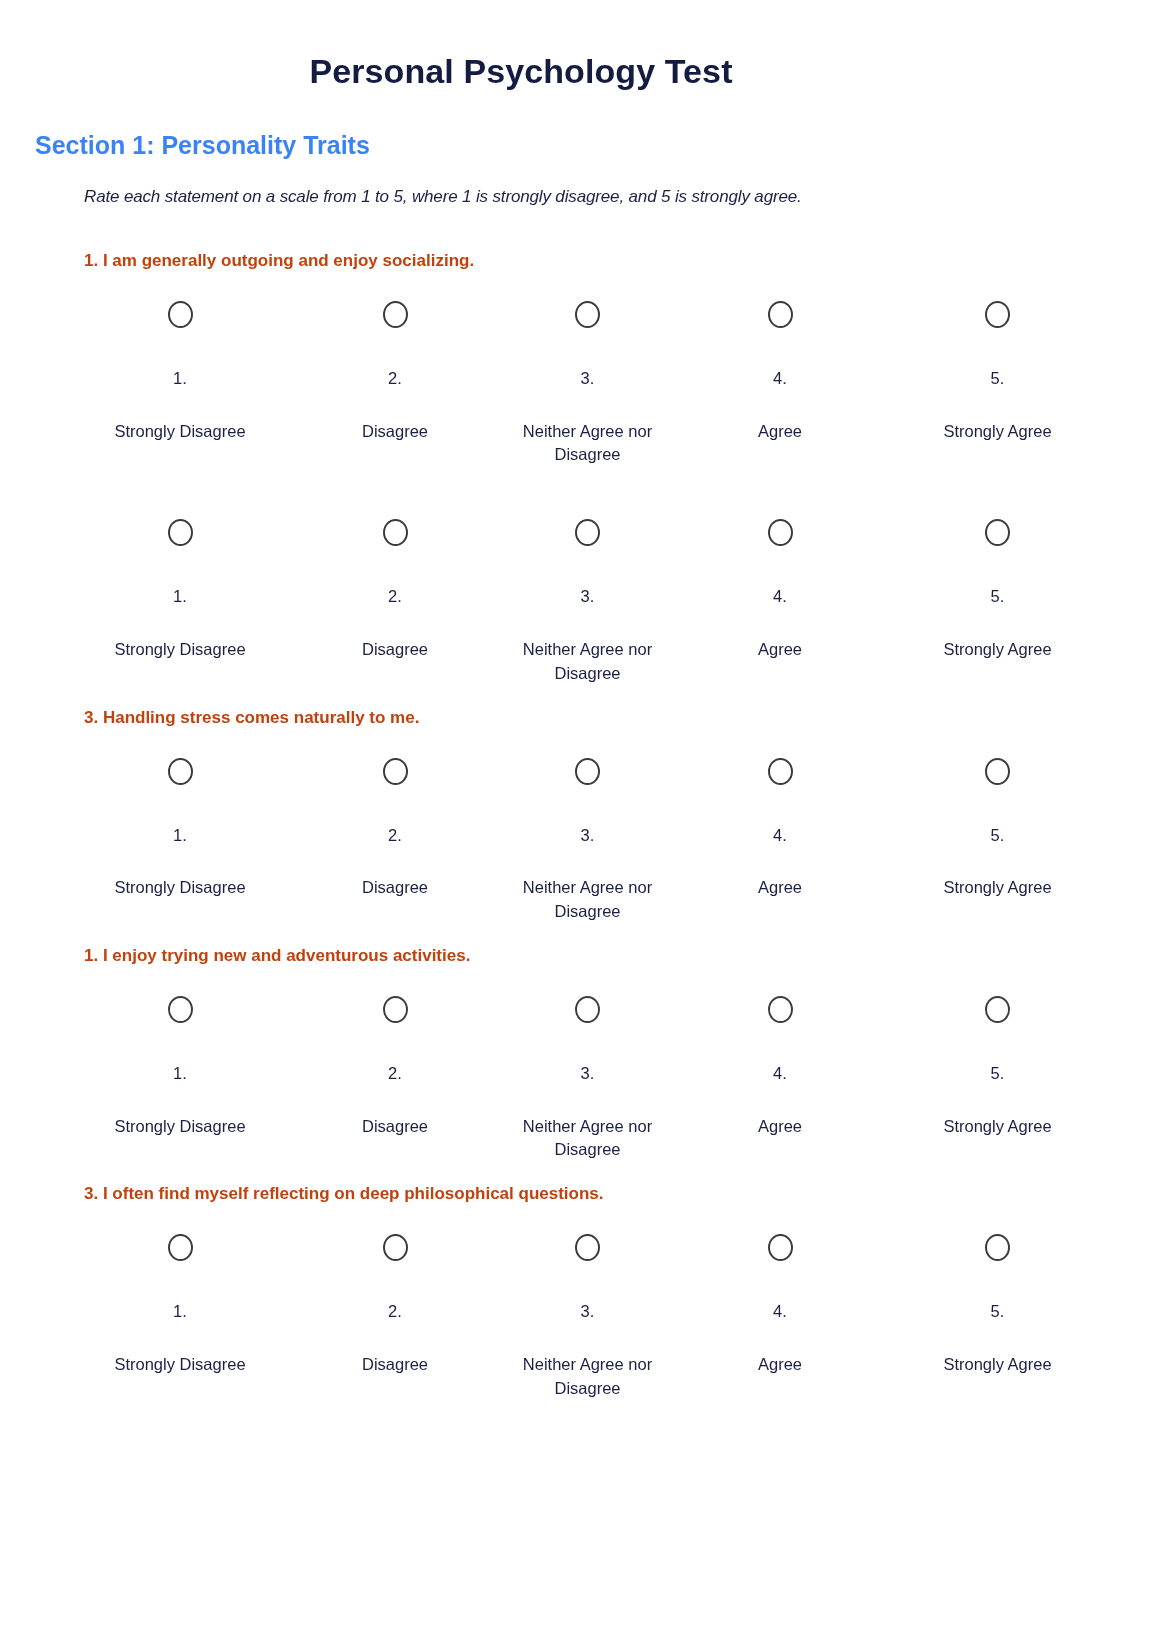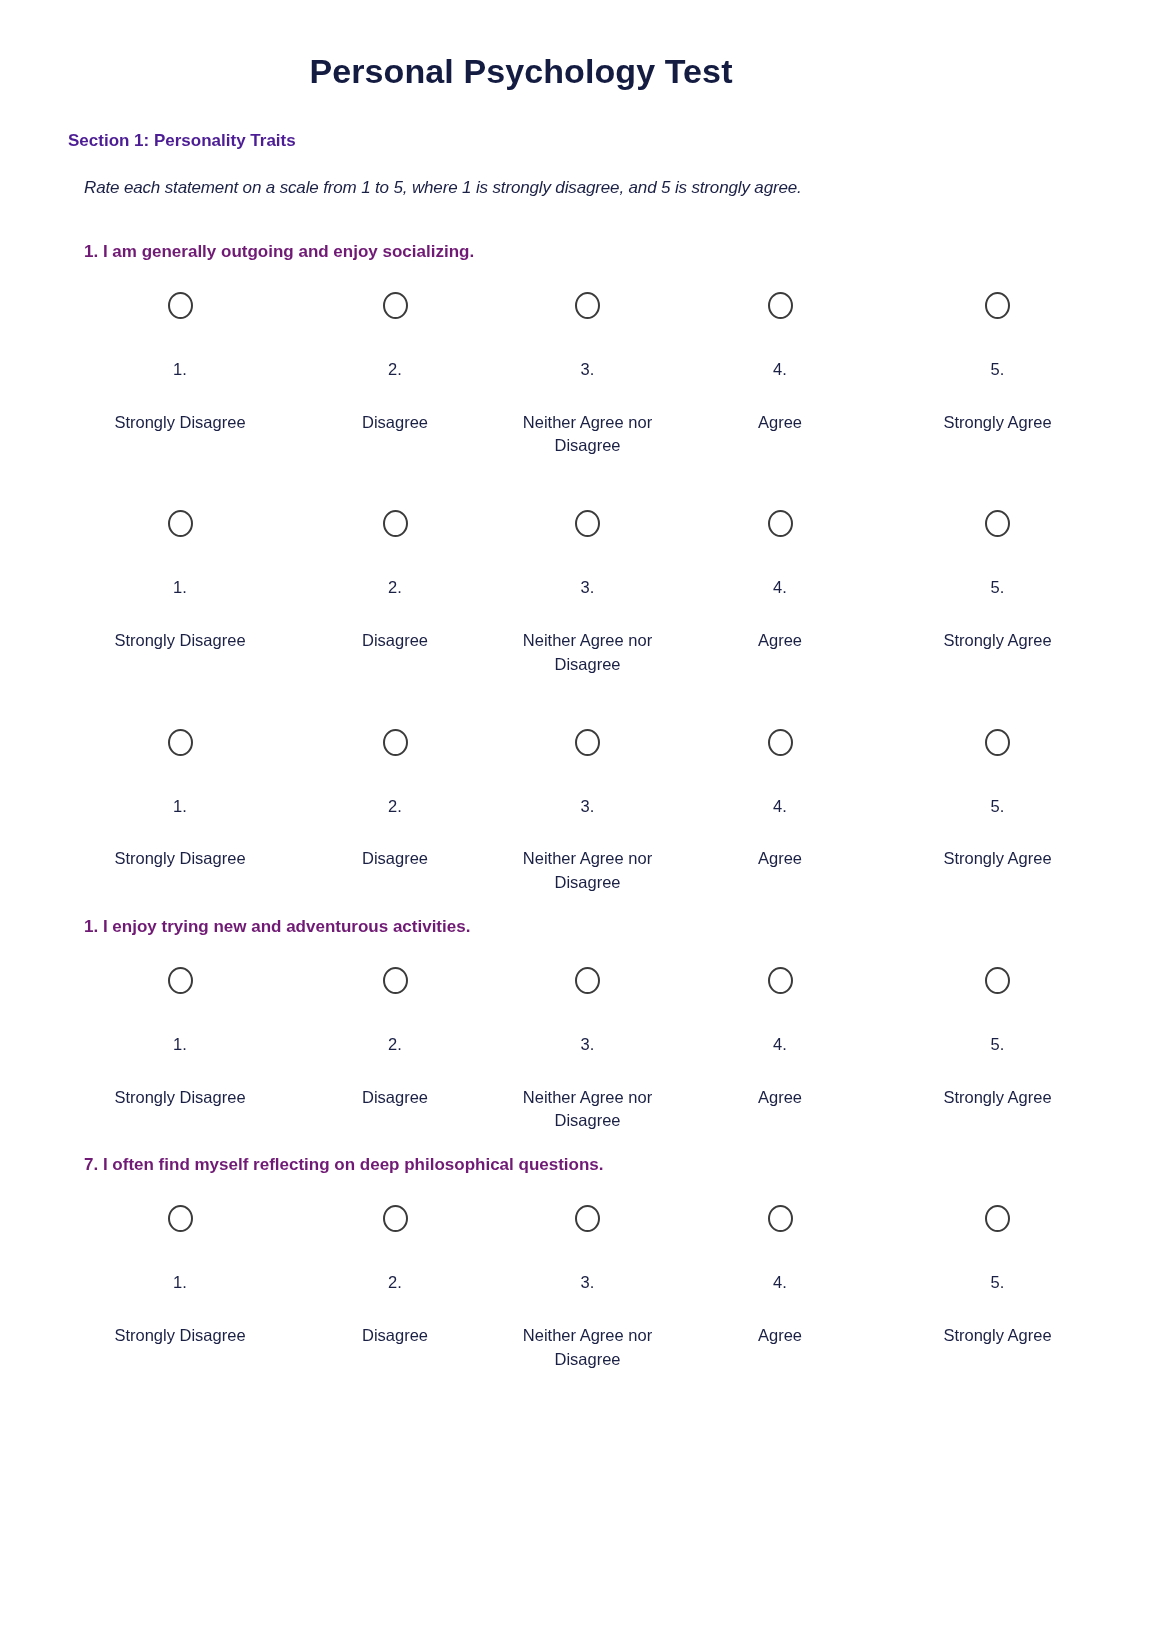--- a/index.html
+++ b/index.html
@@ -25,46 +25,46 @@
   .doc-title {
     text-align: center;
     font-size: 34px;
     font-weight: bold;
     color: #151c42;
     margin: 0;
     padding-top: 52px;
     letter-spacing: 0.1px;
   }
   .section-heading {
-    font-size: 17px;
+    font-size: 25px;
     font-weight: bold;
-    color: #4c1d95;
-    margin: 0;
-    padding-left: 68px;
+    color: #3b82f6;
+    margin: 0;
+    padding-left: 35px;
     padding-top: 40px;
   }
   .section-instructions {
     font-size: 17px;
     font-style: italic;
     color: #1b2045;
     margin: 0;
     padding-left: 84px;
     padding-top: 27px;
     letter-spacing: -0.15px;
   }
   .questions {
     padding-top: 22px;
   }
   .question-block {
     padding-top: 22px;
   }
   .question-text {
     font-size: 17px;
     font-weight: bold;
-    color: #701a75;
+    color: #c2410c;
     padding-left: 84px;
     margin: 0;
   }
   .scale {
     display: flex;
     width: 1060px;
     margin-left: 60px;
     margin-top: 30px;
     align-items: flex-start;
   }
@@ -172,20 +172,21 @@
         </div>
         <div class="scale-option opt-4">
           <span class="radio"></span>
           <span class="opt-number">5.</span>
           <span class="opt-label">Strongly Agree</span>
         </div>
       </div>
     </div>
 
     <div class="question-block">
+      <p class="question-text">3. Handling stress comes naturally to me.</p>
       <div class="scale">
         <div class="scale-option opt-0">
           <span class="radio"></span>
           <span class="opt-number">1.</span>
           <span class="opt-label">Strongly Disagree</span>
         </div>
         <div class="scale-option opt-1">
           <span class="radio"></span>
           <span class="opt-number">2.</span>
           <span class="opt-label">Disagree</span>
@@ -233,21 +234,21 @@
         </div>
         <div class="scale-option opt-4">
           <span class="radio"></span>
           <span class="opt-number">5.</span>
           <span class="opt-label">Strongly Agree</span>
         </div>
       </div>
     </div>
 
     <div class="question-block">
-      <p class="question-text">7. I often find myself reflecting on deep philosophical questions.</p>
+      <p class="question-text">3. I often find myself reflecting on deep philosophical questions.</p>
       <div class="scale">
         <div class="scale-option opt-0">
           <span class="radio"></span>
           <span class="opt-number">1.</span>
           <span class="opt-label">Strongly Disagree</span>
         </div>
         <div class="scale-option opt-1">
           <span class="radio"></span>
           <span class="opt-number">2.</span>
           <span class="opt-label">Disagree</span>

